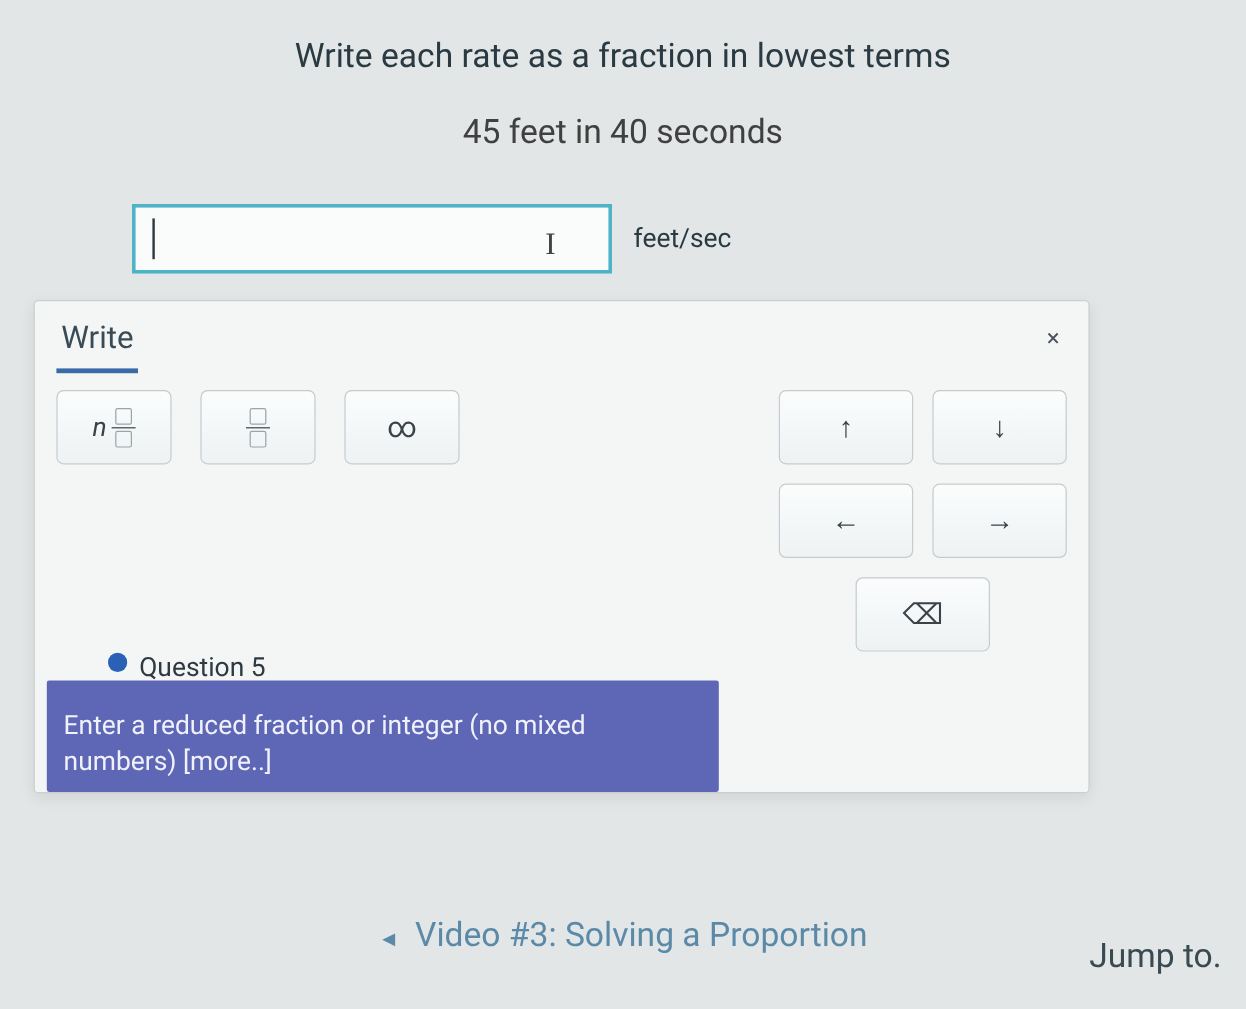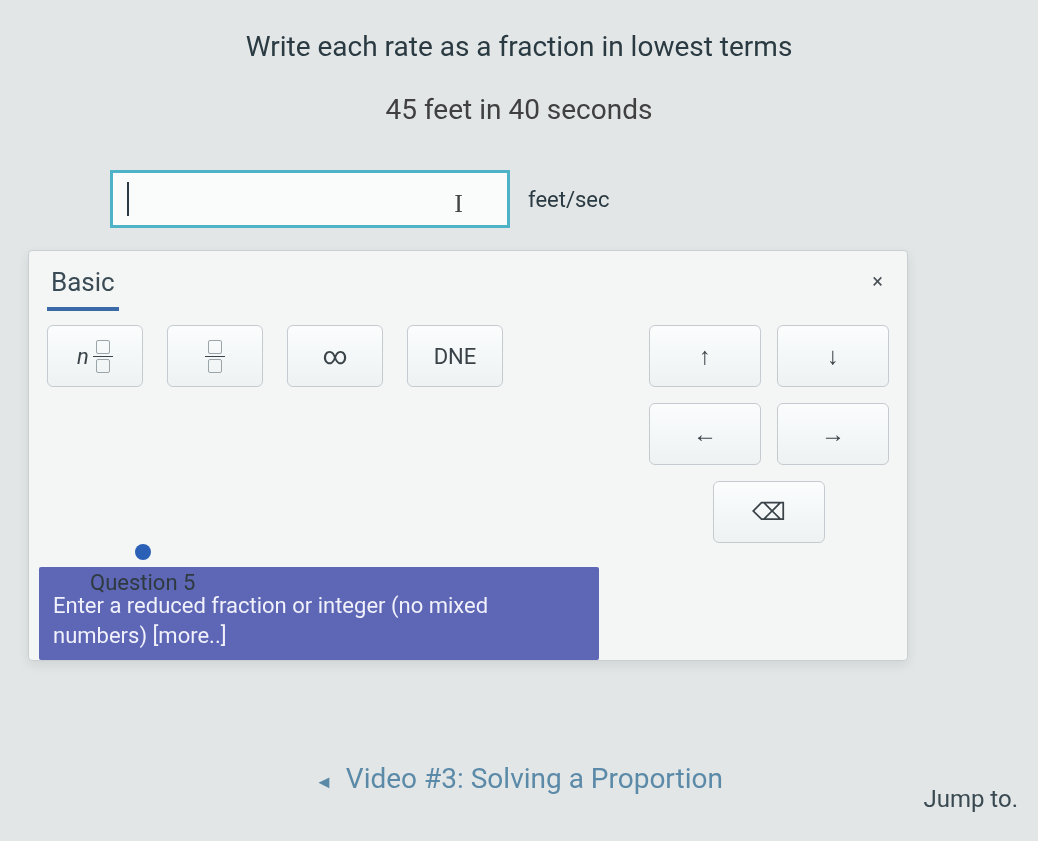--- a/index.html
+++ b/index.html
@@ -171,23 +171,21 @@
       position: relative;
       left: 10px;
     }
     .q5 {
       position: absolute;
       left: 90px;
       top: 544px;
       font-size: 22px;
       color: #2e3a40;
       display: flex;
-      align-items: center;
       gap: 10px;
-      flex-direction: column;
     }
     .q5-dot {
       width: 16px; height: 16px; border-radius: 50%; background: #2a60b5;
     }
     .bottom-links {
       position: absolute;
       bottom: 46px;
       left: 0; right: 0;
       display: flex;
       justify-content: center;
@@ -201,21 +199,21 @@
     }
     .tri-left {
       color: #5b8aa9;
       font-size: 18px;
       margin-right: 6px;
     }
     .jump-to {
       position: absolute;
       right: 20px;
       bottom: 28px;
-      font-size: 24px;
+      font-size: 28px;
       color: #3a4a52;
     }
     .infinity {
       font-size: 24px;
     }
   </style>
 </head>
 <body>
 
 <div class="question-area">
@@ -226,21 +224,21 @@
       <div class="cursor-bar"></div>
       <span class="ibeam">I</span>
     </div>
     <div class="units">feet/sec</div>
   </div>
 </div>
 
 <div class="keypad-panel">
   <div class="close-x">×</div>
   <div class="tab-row">
-    <div class="tab">Basic</div>
+    <div class="tab">Write</div>
   </div>
   <div class="keys-row">
     <div class="key-group-left">
       <div class="key-btn small">
         <div class="mixed-stack">
           <span class="frac-top">n</span>
           <div class="frac-stack">
             <div class="frac-box-tiny"></div>
             <div class="frac-line"></div>
             <div class="frac-box-tiny"></div>
@@ -250,23 +248,20 @@
       <div class="key-btn small">
         <div class="frac-stack">
           <div class="frac-box-tiny"></div>
           <div class="frac-line"></div>
           <div class="frac-box-tiny"></div>
         </div>
       </div>
       <div class="key-btn small">
         <span class="infinity">∞</span>
       </div>
-      <div class="key-btn small">
-        <span>DNE</span>
-      </div>
     </div>
     <div class="key-group-right">
       <div class="arrow-key">↑</div>
       <div class="arrow-key">↓</div>
       <div class="arrow-key">←</div>
       <div class="arrow-key">→</div>
       <div class="del-row">
         <div class="arrow-key" style="width:112px">⌫</div>
       </div>
     </div>

